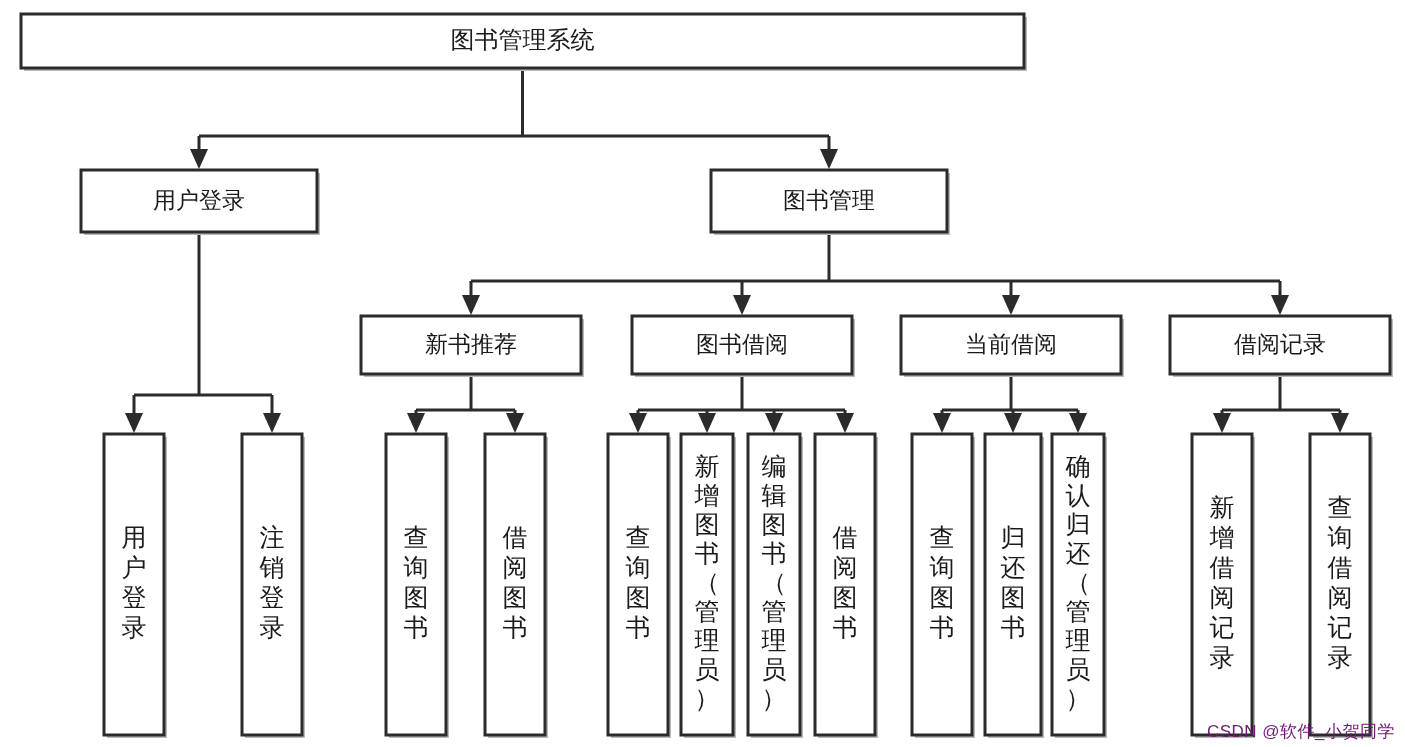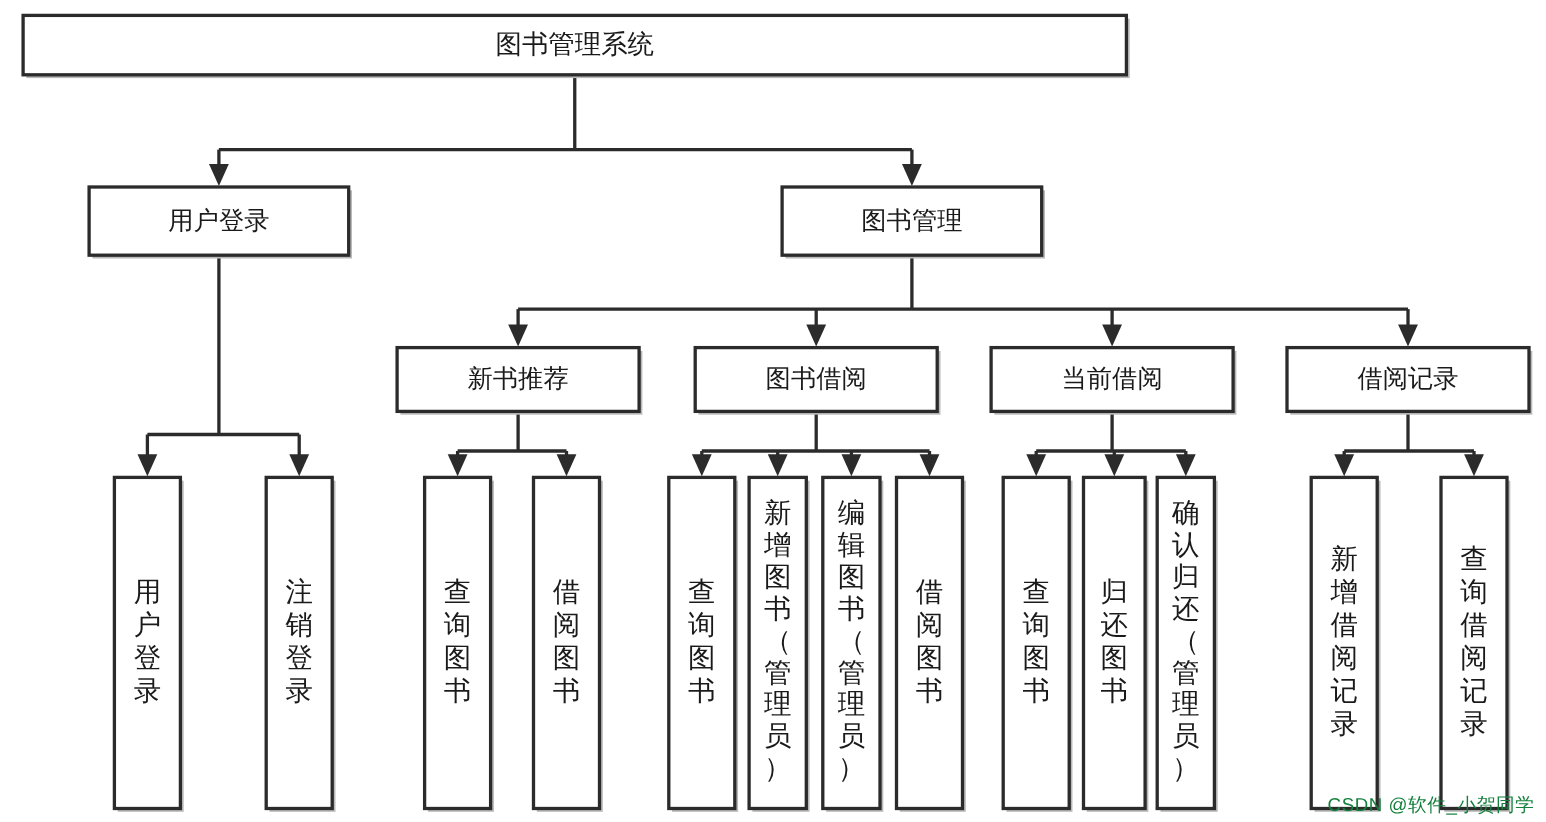--- a/index.html
+++ b/index.html
@@ -45,21 +45,21 @@
     fill:#1a1a1a;
     font-size:25px;
     text-anchor:middle;
   }
   .watermark{
     position:absolute;
     right:10px;
     bottom:4px;
     font-family:"Liberation Sans","DejaVu Sans",sans-serif;
     font-size:17px;
-    color:#15803d;
+    color:#701a75;
     white-space:nowrap;
     letter-spacing:0.5px;
     user-select:none;
   }
 </style>
 </head>
 <body>
 
 <div id="diagram-root">
   <svg id="diagram-svg" width="1405" height="747" viewBox="0 0 1405 747" xmlns="http://www.w3.org/2000/svg">

